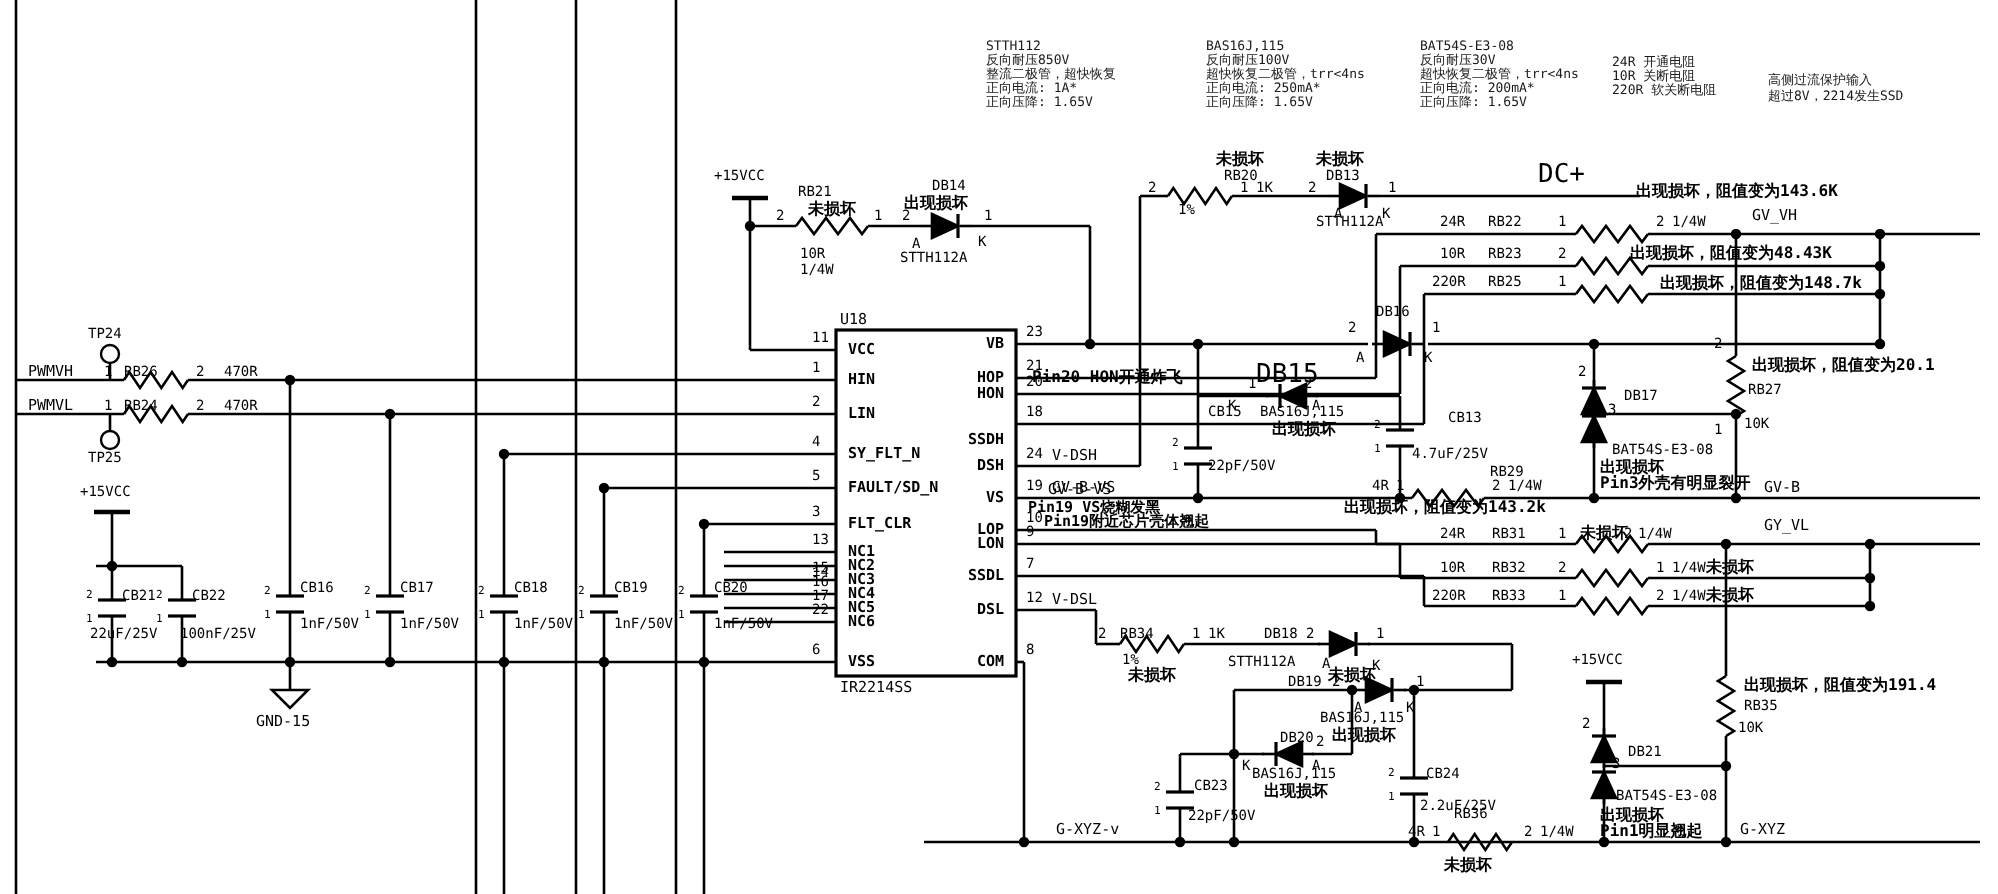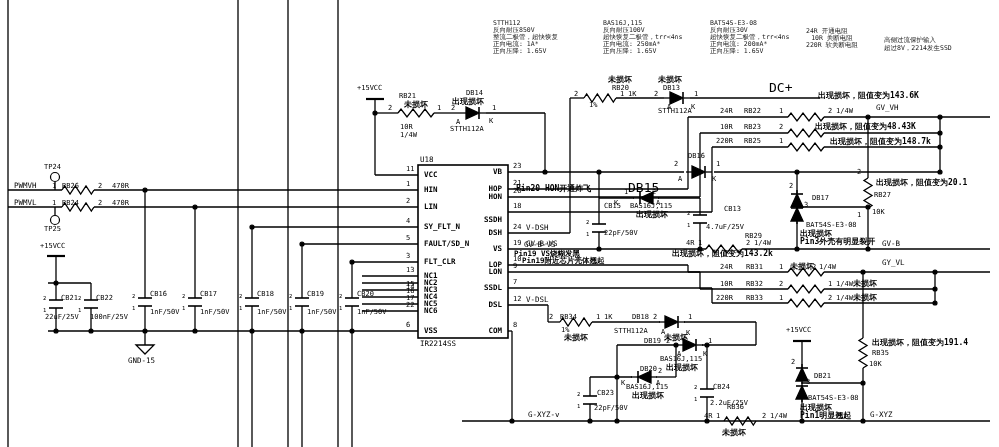--- a/index.html
+++ b/index.html
@@ -355,21 +355,21 @@
       </div>
       <div class="note" style="left: 710px; top: 19px; font-size: 6.5px;">
         <div style="height: 7px;">BAT54S-E3-08</div>
         <div style="height: 7px;">反向耐压30V</div>
         <div style="height: 7px;">超快恢复二极管，trr&lt;4ns</div>
         <div style="height: 7px;">正向电流: 200mA*</div>
         <div style="height: 7px;">正向压降: 1.65V</div>
       </div>
       <div class="note" style="left: 806px; top: 27px; font-size: 6.5px;">
         <div style="height: 7px;">24R   开通电阻</div>
-        <div style="height: 7px; text-align: center;">10R   关断电阻</div>
+        <div style="height: 7px;">10R   关断电阻</div>
         <div style="height: 7px;">220R  软关断电阻</div>
       </div>
       <div class="note" style="left: 884px; top: 36px; font-size: 6.5px;">
         <div style="height: 8px;">高侧过流保护输入</div>
         <div style="height: 8px;">超过8V，2214发生SSD</div>
       </div>
       <div class="lbl" style="left: 44px; top: 164px; font-size: 7px;">TP24</div>
       <div class="lbl" style="left: 14px; top: 182px; font-size: 7.5px;">PWMVH</div>
       <div class="lbl" style="left: 52px; top: 183px; font-size: 7px;">1</div>
       <div class="lbl" style="left: 62px; top: 183px; font-size: 7px;">RB26</div>

